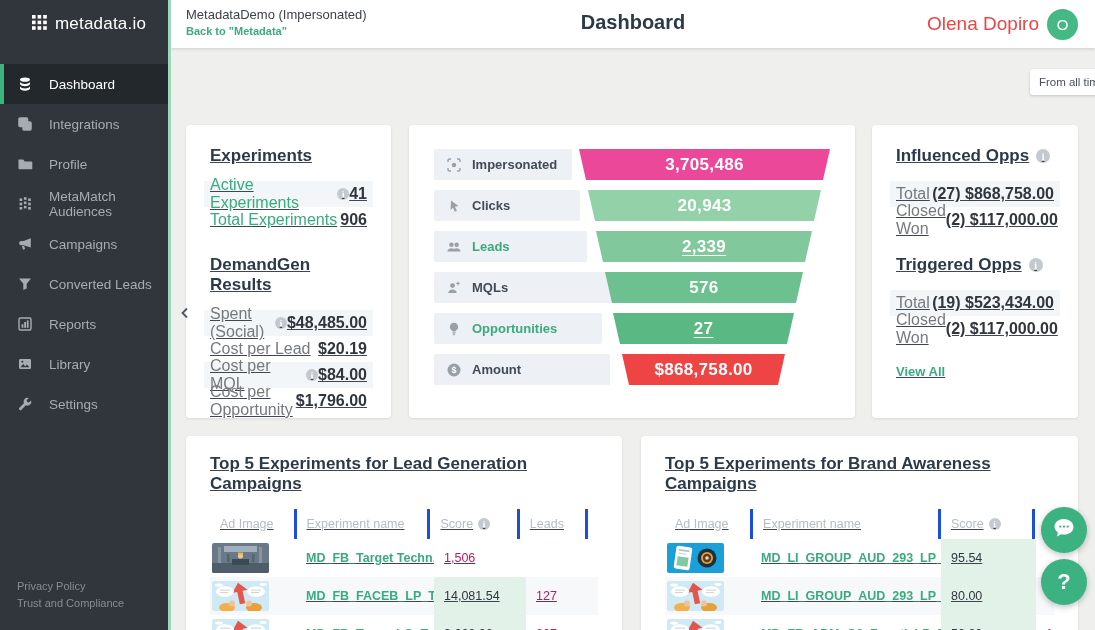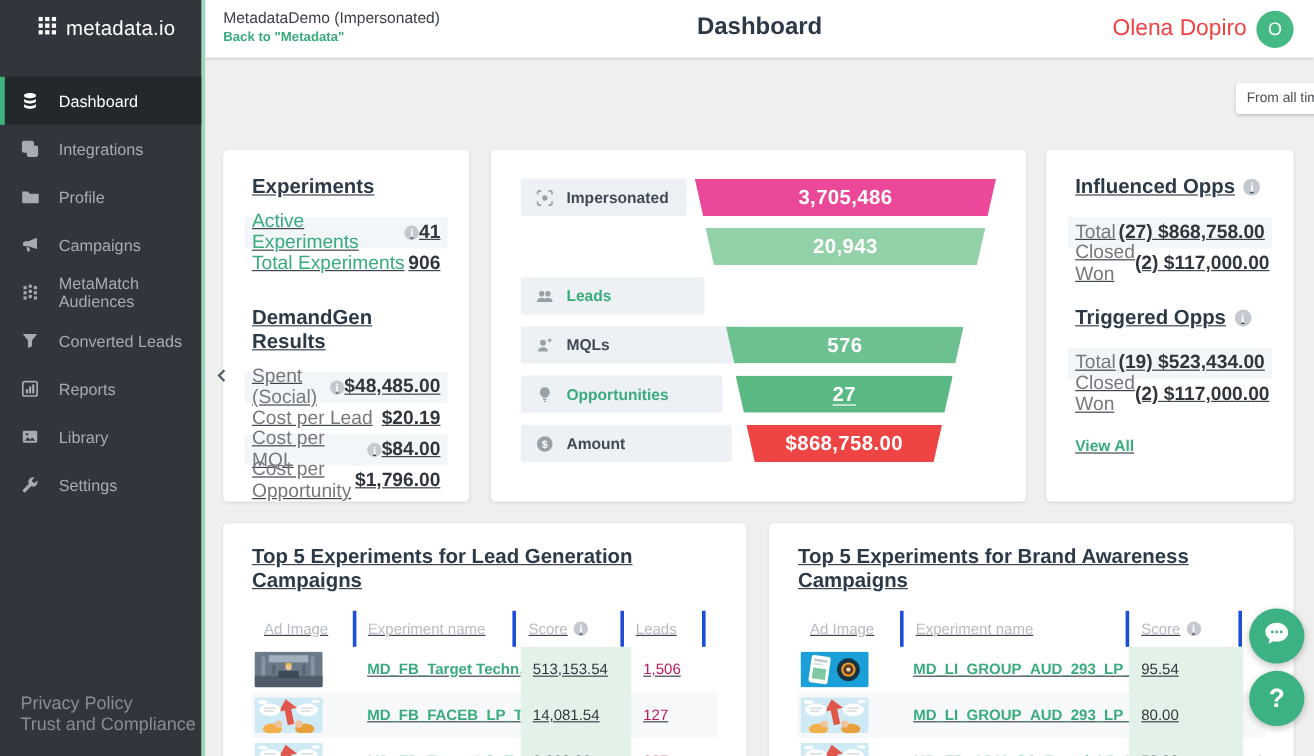--- a/index.html
+++ b/index.html
@@ -14,21 +14,21 @@
   
   .sidebar { position:absolute; left:0; top:0; width:168px; height:630px; background:#31363c; z-index:5; }
   .sidebar-accent { position:absolute; left:168px; top:0; width:3px; height:630px; background:#9bd8bc; z-index:6; }
   .logo { display:flex; align-items:center; gap:8px; height:48px; padding-left:32px; cursor:pointer; }
   .logo-text { color:#fff; font-size:17px; letter-spacing:.2px; }
   .nav { position:absolute; top:64px; left:0; width:100%; }
   .nav-item { display:flex; align-items:center; gap:16px; height:40px; padding-left:17px; color:#a6acb2; font-size:13.5px; cursor:pointer; }
   .nav-item .nav-icon { width:16px; height:16px; flex:0 0 16px; display:flex; align-items:center; }
   .nav-item svg { width:16px; height:16px; fill:currentColor; }
   .nav-item.active { background:#23282d; border-left:4px solid #3db47e; padding-left:13px; color:#fff; }
-  .sidebar-footer { position:absolute; left:17px; top:578px; font-size:15px; line-height:17px; color:#878d93; }
+  .sidebar-footer { position:absolute; left:17px; top:578px; font-size:11px; line-height:17px; color:#878d93; }
   .sidebar-footer div { cursor:pointer; }
   .collapse-handle { position:absolute; left:179px; top:302px; width:16px; height:22px; z-index:7; cursor:pointer; display:flex; align-items:center; }
 
   
   .topbar { position:absolute; left:171px; top:0; width:924px; height:48px; background:#fff; box-shadow:0 1px 3px rgba(0,0,0,.15); z-index:4; }
   .account { position:absolute; left:15px; top:7px; }
   .account-name { font-size:13px; color:#3c4149; }
   .back-link { font-size:11px; font-weight:bold; color:#3aab7d; margin-top:3px; cursor:pointer; }
   .page-title { position:absolute; left:50%; transform:translateX(-50%); top:11px; font-size:20px; font-weight:bold; color:#2c3a48; }
   .user-area { position:absolute; right:17px; top:0; height:48px; display:flex; align-items:center; gap:8px; cursor:pointer; }
@@ -157,46 +157,46 @@
       <span class="nav-icon">
         <svg viewBox="0 0 16 16">
             <path d="M1.5 3.5h4.8l1.4 1.9h6.8a.8.8 0 0 1 .8.8v6.3a.8.8 0 0 1-.8.8H2.3a.8.8 0 0 1-.8-.8z"></path>
           </svg>
       </span>
       <span>Profile</span>
     </div>
     <div class="nav-item">
       <span class="nav-icon">
         <svg viewBox="0 0 16 16">
-            <path d="M13.8 2.2v9.2l-7.2-2.1H4.2a2.1 2.1 0 0 1 0-4.2h2.4zM4.9 10l1.1 3.7 2.1-.6-.9-3.1z"></path>
-          </svg>
-      </span>
-      <span>Campaigns</span>
-    </div>
-    <div class="nav-item">
-      <span class="nav-icon">
-        <svg viewBox="0 0 16 16">
             <g fill="currentColor">
               <rect x="2.6" y="2.4" width="2.6" height="2.6"></rect>
               <rect x="2.6" y="6.7" width="2.6" height="2.6"></rect>
               <rect x="2.6" y="11" width="2.6" height="2.6"></rect>
               <rect x="6.9" y="1.2" width="2.6" height="2.6"></rect>
               <rect x="6.9" y="5.5" width="2.6" height="2.6"></rect>
               <rect x="6.9" y="9.8" width="2.6" height="2.6"></rect>
               <rect x="11.2" y="2.4" width="2.6" height="2.6"></rect>
               <rect x="11.2" y="6.7" width="2.6" height="2.6"></rect>
               <rect x="11.2" y="11" width="2.6" height="2.6"></rect>
             </g>
           </svg>
       </span>
       <span>MetaMatch Audiences</span>
     </div>
     <div class="nav-item">
       <span class="nav-icon">
         <svg viewBox="0 0 16 16">
+            <path d="M13.8 2.2v9.2l-7.2-2.1H4.2a2.1 2.1 0 0 1 0-4.2h2.4zM4.9 10l1.1 3.7 2.1-.6-.9-3.1z"></path>
+          </svg>
+      </span>
+      <span>Campaigns</span>
+    </div>
+    <div class="nav-item">
+      <span class="nav-icon">
+        <svg viewBox="0 0 16 16">
             <path d="M2 2.4h12L9.7 7.7v4.8l-3.4 1.6V7.7z"></path>
           </svg>
       </span>
       <span>Converted Leads</span>
     </div>
     <div class="nav-item">
       <span class="nav-icon">
         <svg viewBox="0 0 16 16">
             <rect x="2" y="2" width="12" height="12" rx="1.5" fill="none" stroke="currentColor" stroke-width="1.4"></rect>
             <rect x="4.6" y="8.2" width="1.8" height="3.6"></rect>
@@ -312,34 +312,45 @@
             <circle cx="8" cy="8" r="2.2" fill="currentColor" stroke="none"></circle>
           </svg>
       </span>
       <span>Impersonated</span>
     </div>
     <div class="f-seg s0">
       <span>3,705,486</span>
     </div>
   </div>
   <div class="f-row">
+    <div class="f-label w1">
+      <span class="f-icon">
+        <svg viewBox="0 0 16 16" fill="currentColor">
+            <path d="M5 2.5l7.5 5.6-3.6.7 2 3.9-2 1-1.9-3.9-2.4 2.3z"></path>
+          </svg>
+      </span>
+      <span>Clicks</span>
+    </div>
     <div class="f-seg s1">
       <span>20,943</span>
     </div>
   </div>
   <div class="f-row">
     <div class="f-label w2 green-label">
       <span class="f-icon">
         <svg viewBox="0 0 16 16" fill="currentColor">
             <circle cx="5.4" cy="5.8" r="2.2"></circle>
             <circle cx="10.6" cy="5.8" r="2.2"></circle>
             <path d="M1.4 12.6c0-2 1.8-3.4 4-3.4 1 0 1.9.3 2.6.8.7-.5 1.6-.8 2.6-.8 2.2 0 4 1.4 4 3.4z"></path>
           </svg>
       </span>
       <span>Leads</span>
+    </div>
+    <div class="f-seg s2">
+      <span class="f-link">2,339</span>
     </div>
   </div>
   <div class="f-row">
     <div class="f-label w3">
       <span class="f-icon">
         <svg viewBox="0 0 16 16" fill="currentColor">
             <circle cx="6.5" cy="5.6" r="2.4"></circle>
             <path d="M2.3 13c0-2.2 1.9-3.6 4.2-3.6s4.2 1.4 4.2 3.6z"></path>
             <path d="M12 1.2l.7 1.6 1.6.7-1.6.7-.7 1.6-.7-1.6-1.6-.7 1.6-.7z"></path>
           </svg>
@@ -435,21 +446,20 @@
             <rect x="47" y="4" width="3" height="16" fill="#8796a3"></rect>
             <rect x="20" y="16" width="17" height="6" fill="#3c4a55"></rect>
             <circle cx="28.5" cy="13" r="2.6" fill="#f0c29b"></circle>
             <rect x="26" y="9.6" width="5" height="2" fill="#e8c23f"></rect>
             <rect x="15" y="11" width="2.5" height="8" fill="#55646f"></rect>
             <rect x="40" y="11" width="2.5" height="8" fill="#55646f"></rect>
           </svg>
       </span>
     </div>
     <div class="t-cell cL2 exp-name">MD_FB_Target Techn...</div>
-    <div class="t-cell cL3 score-cell">513,153.54</div>
     <div class="t-cell cL4 num-cell">1,506</div>
   </div>
 
   <div class="t-row striped">
     <div class="t-cell cL1 img-cell">
       <span class="ad-thumb">
         <svg viewBox="0 0 57 30">
             <rect width="57" height="30" fill="#cfeaf4"></rect>
             <ellipse cx="7" cy="4" rx="4" ry="1.6" fill="#fff"></ellipse>
             <ellipse cx="51" cy="3.5" rx="3.5" ry="1.4" fill="#fff"></ellipse>

